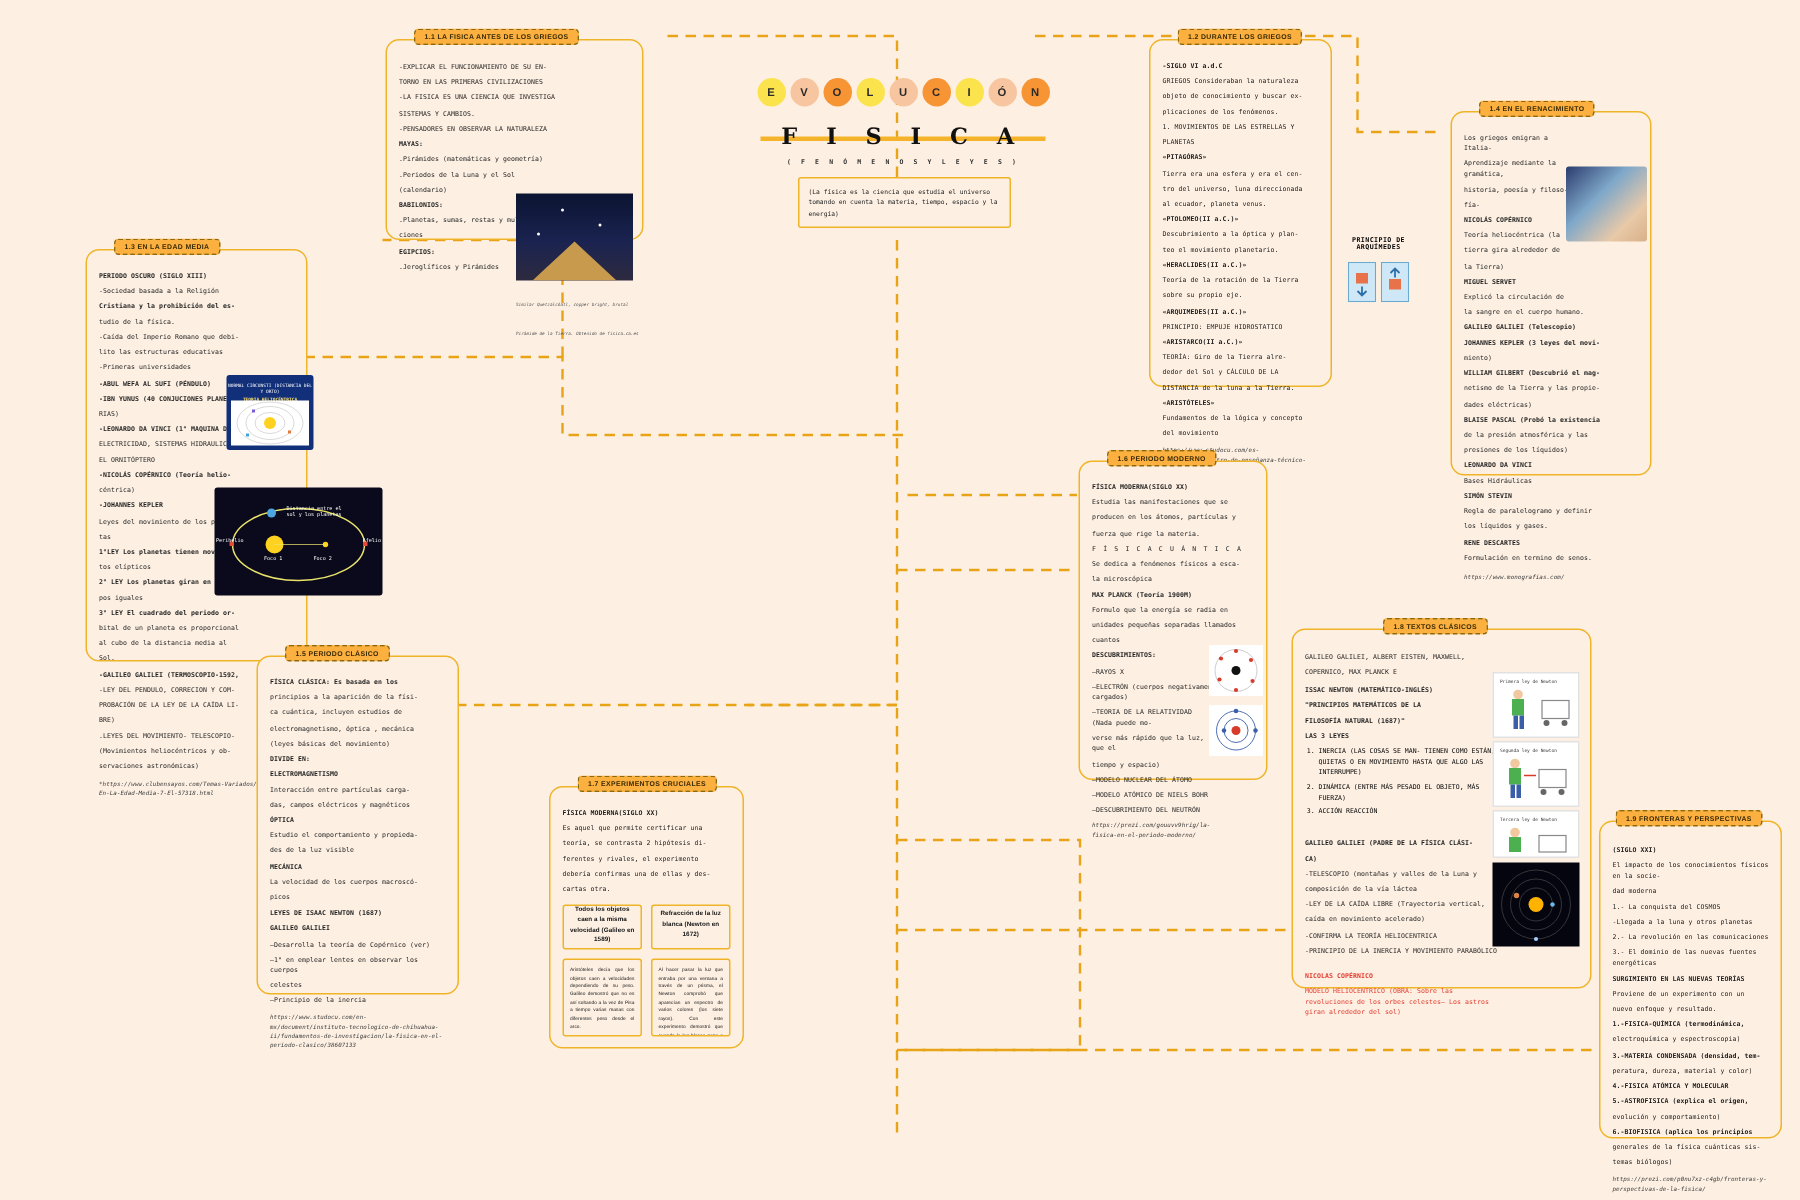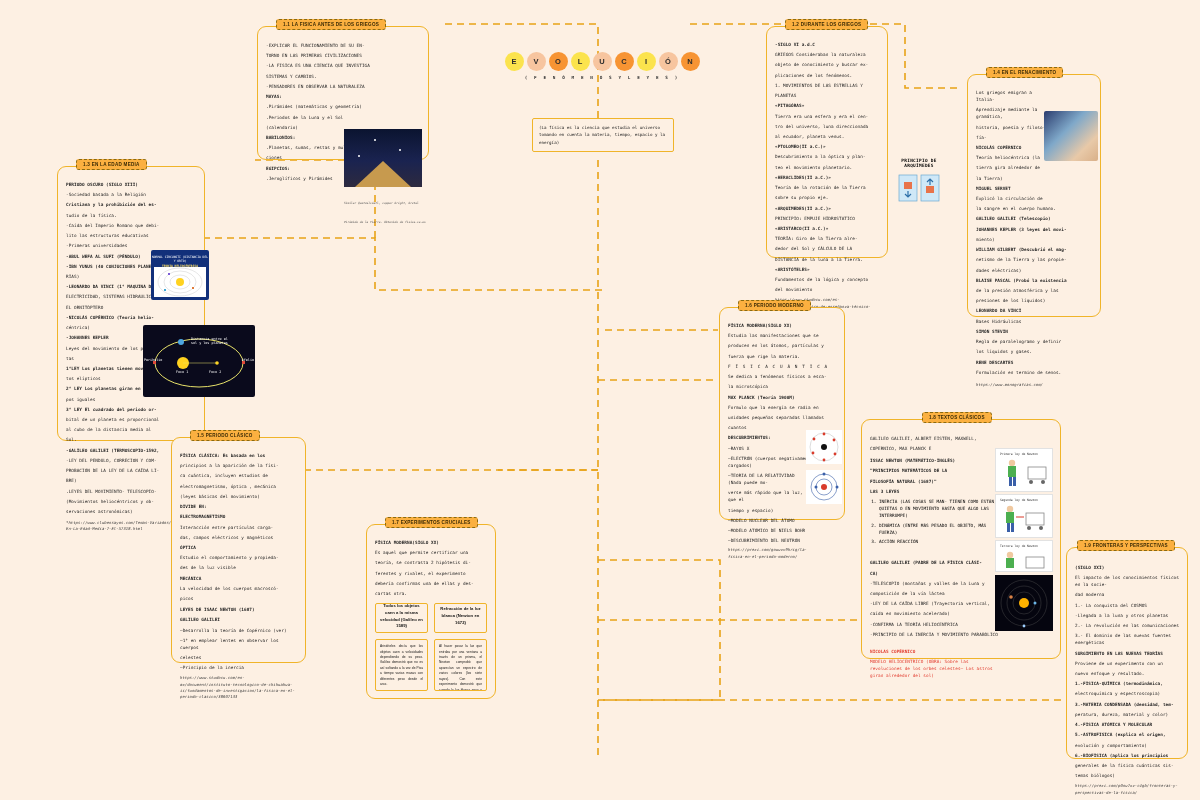--- a/index.html
+++ b/index.html
@@ -120,20 +120,24 @@
     <div class="bubbles">
       <div class="bub" style="background:#fbe34d">E</div>
       <div class="bub" style="background:#f7c59f">V</div>
       <div class="bub" style="background:#f79433">O</div>
       <div class="bub" style="background:#fbe34d">L</div>
       <div class="bub" style="background:#f7c59f">U</div>
       <div class="bub" style="background:#f79433">C</div>
       <div class="bub" style="background:#fbe34d">I</div>
       <div class="bub" style="background:#f7c59f">Ó</div>
       <div class="bub" style="background:#f79433">N</div>
+    </div>
+    <div class="fisica-wrap">
+      <div class="fisica-line"></div>
+      <div class="fisica-txt">F I S I C A</div>
     </div>
     <div class="subtitle">( F E N Ó M E N O S   Y   L E Y E S )</div>
   </div>
 
   <div id="def-box">
     <p>(La física es la ciencia que estudia el universo tomando en cuenta  la materia, tiempo, espacio y la energía)</p>
   </div>
 
   <div class="card" style="left:257px; top:26px; width:172px; height:134px;">
     <div class="tag">1.1 LA FISICA ANTES DE LOS GRIEGOS</div>

